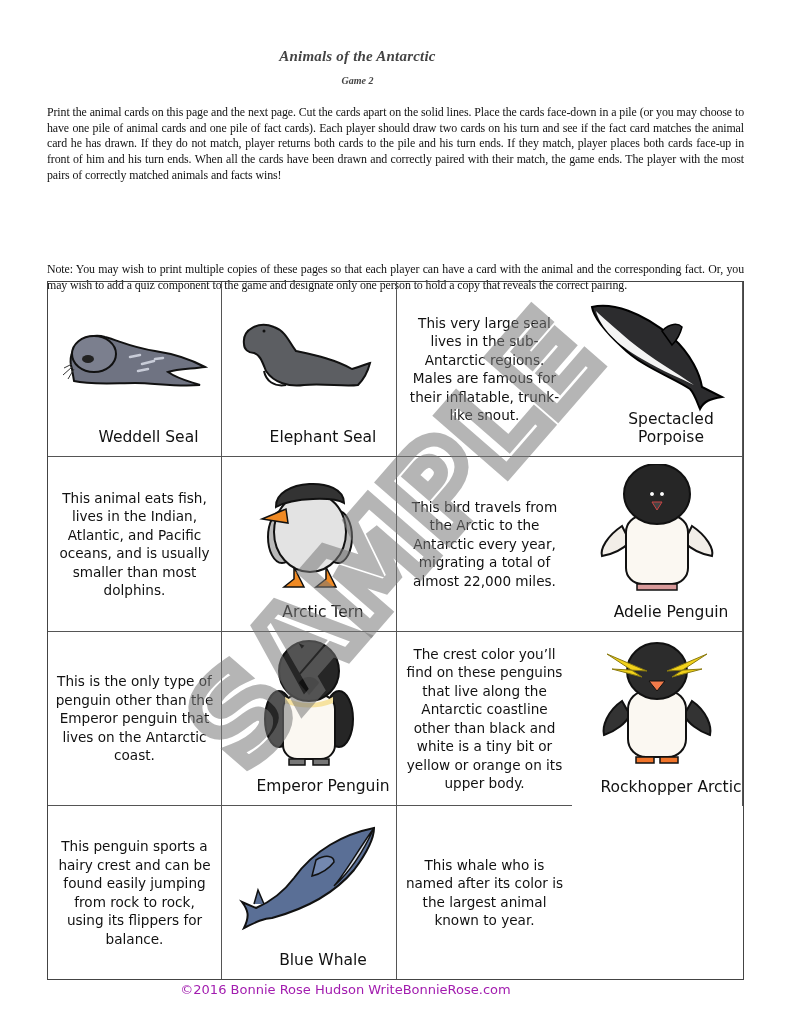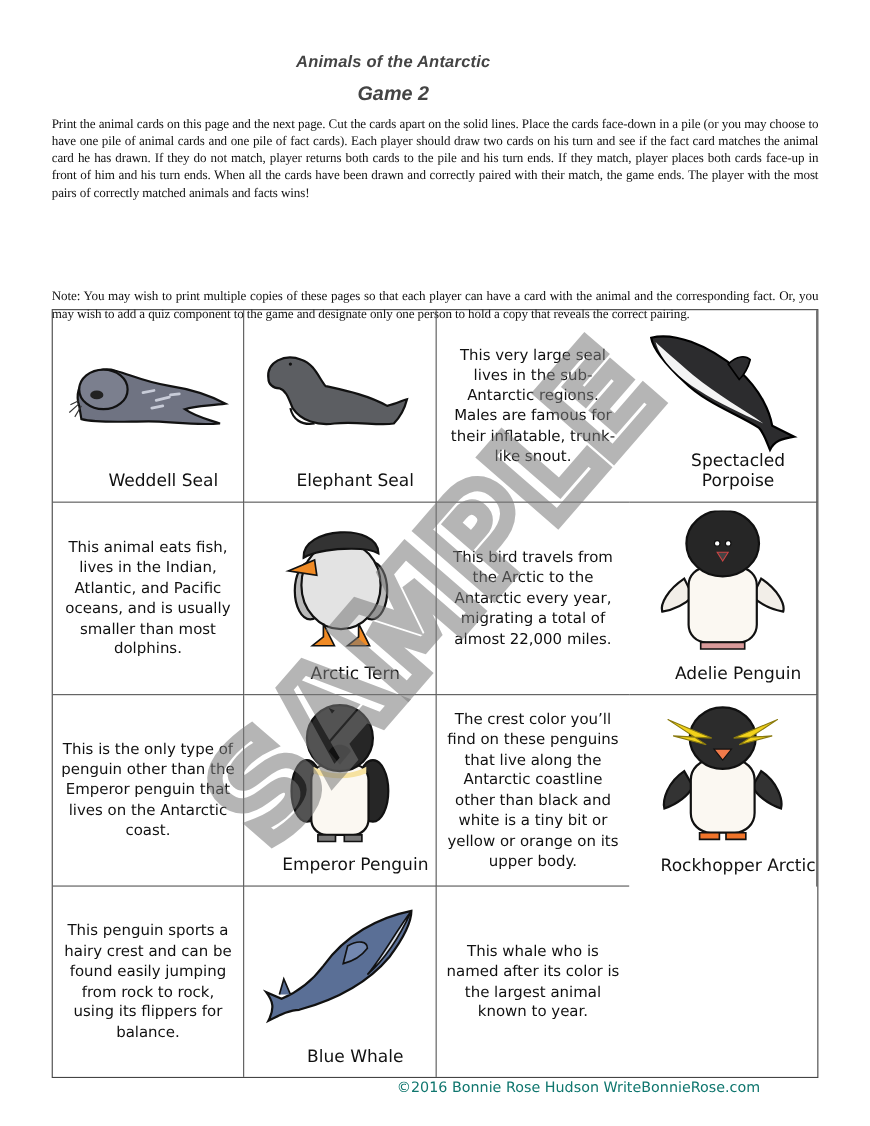--- a/index.html
+++ b/index.html
@@ -1,31 +1,31 @@
 <!DOCTYPE html>
 <html><head>
 <meta charset="utf-8">
 <style>
   html, body { margin: 0; padding: 0; background: #ffffff; }
   body { width: 791px; height: 1024px; position: relative; overflow: hidden; font-family: "DejaVu Sans", sans-serif; color: #111; }
-  .title { position: absolute; left: 0; width: 715px; text-align: center; font-family: Liberation Sans, sans-serif; font-style: italic; font-weight: bold; color: #444; }
+  .title { position: absolute; left: 0; width: 715px; text-align: center; font-family: Liberation Serif, serif; font-style: italic; font-weight: bold; color: #444; }
   .title.main { top: 48px; font-size: 15px; letter-spacing: 0.2px; }
-  .title.sub { top: 75px; font-size: 18px; }
+  .title.sub { top: 75px; font-size: 10px; }
   .para { position: absolute; left: 47px; width: 697px; font-family: Liberation Serif, serif; font-size: 11.9px; line-height: 15.7px; text-align: justify; color: #111; letter-spacing: -0.1px; }
   .para.p1 { top: 105px; }
   .para.p2 { top: 222px; margin-top: 40px; }
   .grid { position: absolute; left: 47px; top: 281px; width: 697px; height: 699px; border: 1.5px solid #444; box-sizing: border-box; display: grid; grid-template-columns: 174px 175px 175px 1fr; grid-template-rows: 175px 175px 174px 1fr; }
   .cell { border-right: 1.5px solid #555; border-bottom: 1.5px solid #555; position: relative; box-sizing: border-box; }
   .cell.c4 { border-right: none; }
   .cell.r4 { border-bottom: none; }
   .animal-name { position: absolute; left: 0; right: 0; bottom: 10px; text-align: center; font-family: "DejaVu Sans", sans-serif; font-size: 15.5px; color: #111; margin-left: 28px; }
   .animal-art { position: absolute; left: 0; right: 0; top: 8px; bottom: 38px; display: flex; align-items: center; justify-content: center; }
   .fact { position: absolute; inset: 0; display: flex; align-items: center; justify-content: center; text-align: center; font-family: "DejaVu Sans", sans-serif; font-size: 13.6px; line-height: 18.5px; padding: 0 6px; color: #111; }
   .fact span { display: block; }
-  .footer { position: absolute; top: 982px; left: 0; width: 691px; text-align: right; font-family: "DejaVu Sans", sans-serif; font-size: 13px; color: #0f766e; }
+  .footer { position: absolute; top: 982px; left: 0; width: 691px; text-align: center; font-family: "DejaVu Sans", sans-serif; font-size: 13px; color: #a21caf; }
   .watermark { position: absolute; left: 120px; top: 470px; font-family: "DejaVu Sans", sans-serif; font-size: 118px; font-weight: bold; color: transparent; -webkit-text-stroke: 14px rgba(120,120,120,0.55); transform: rotate(-49deg); transform-origin: center; letter-spacing: 2px; pointer-events: none; }
 </style>
 </head>
 <body>
 
 <div class="title main">Animals of the Antarctic</div>
 <div class="title sub">Game 2</div>
 
 <div class="para p1">Print the animal cards on this page and the next page. Cut the cards apart on the solid lines. Place the cards face-down in a pile (or you may choose to have one pile of animal cards and one pile of fact cards). Each player should draw two cards on his turn and see if the fact card matches the animal card he has drawn. If they do not match, player returns both cards to the pile and his turn ends. If they match, player places both cards face-up in front of him and his turn ends. When all the cards have been drawn and correctly paired with their match, the game ends. The player with the most pairs of correctly matched animals and facts wins!</div>
 <div class="para p2">Note: You may wish to print multiple copies of these pages so that each player can have a card with the animal and the corresponding fact. Or, you may wish to add a quiz component to the game and designate only one person to hold a copy that reveals the correct pairing.</div>

